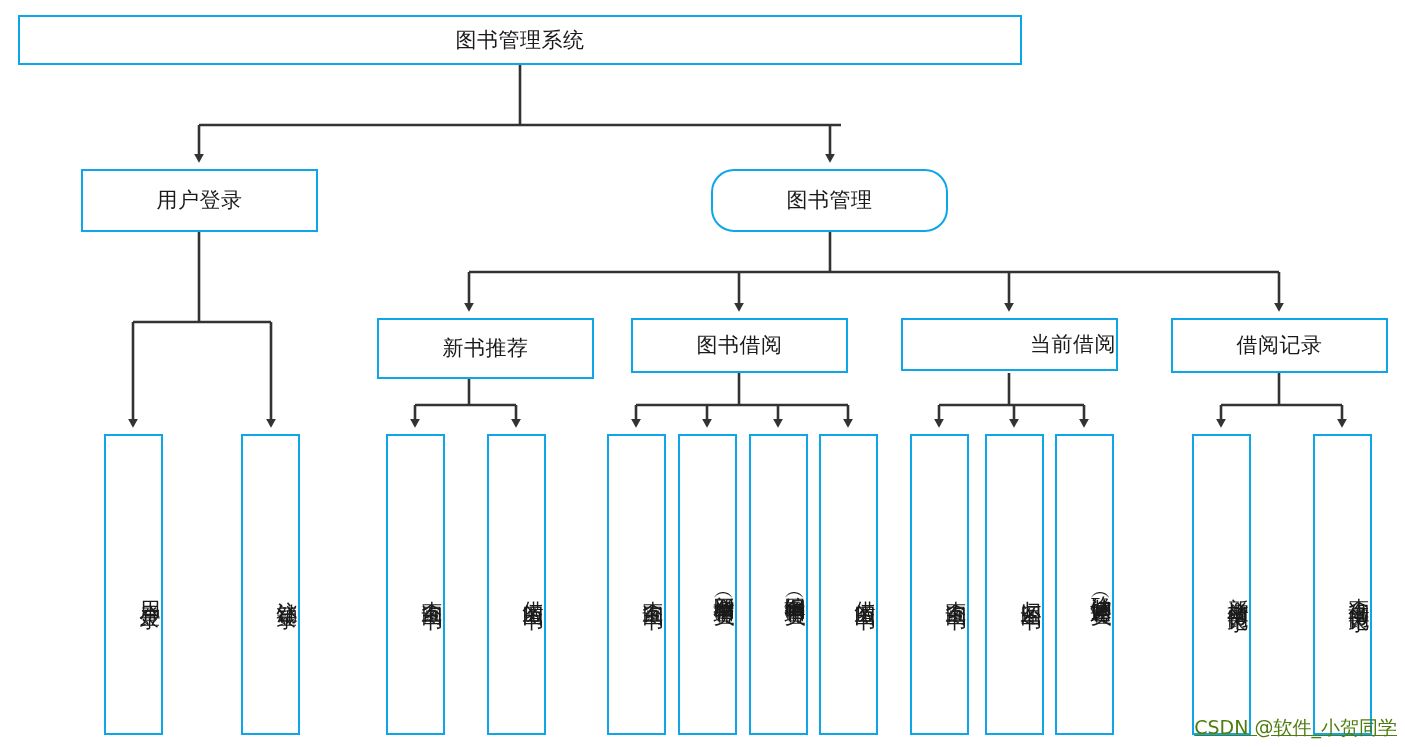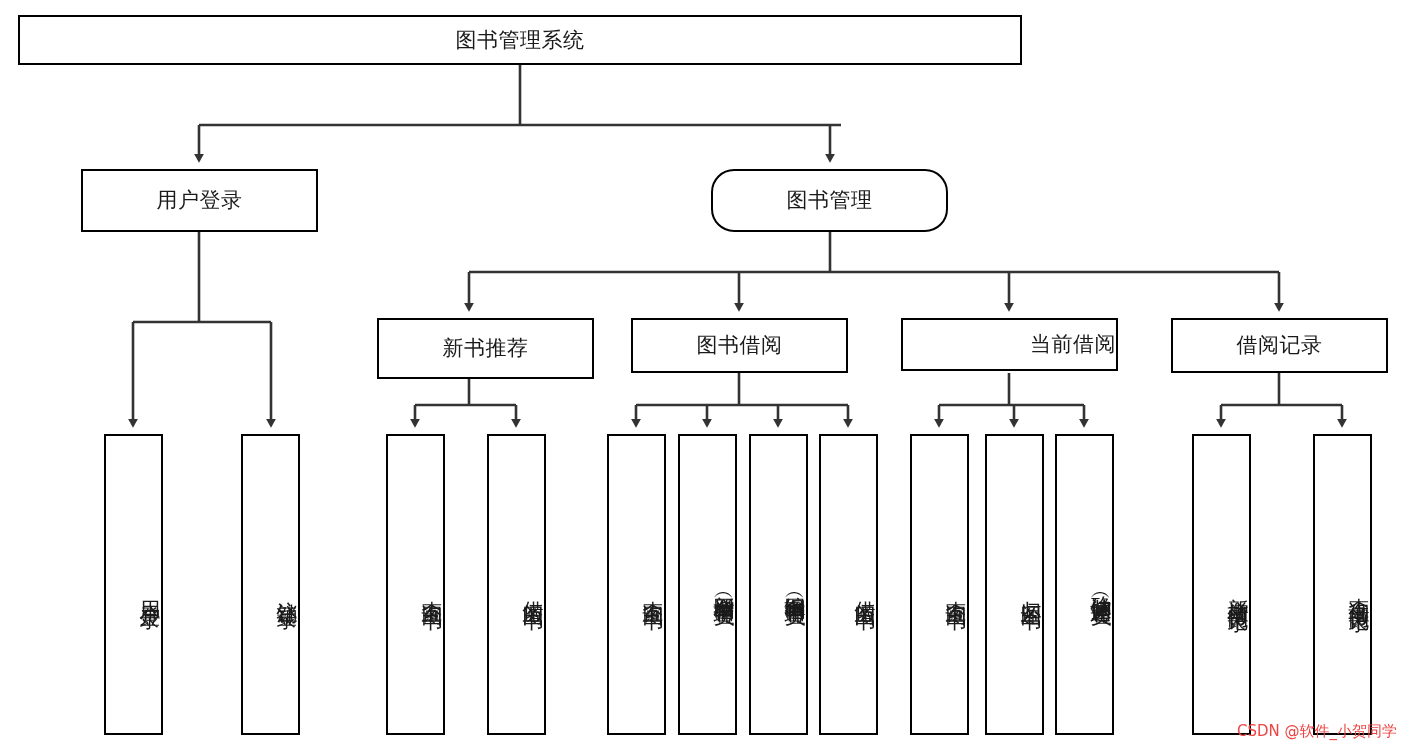--- a/index.html
+++ b/index.html
@@ -23,21 +23,21 @@
     left: 0;
     top: 0;
     width: 1405px;
     height: 747px;
     pointer-events: none;
   }
   .node {
     position: absolute;
     box-sizing: border-box;
     background: #ffffff;
-    border: 2px solid #000000;
+    border: 2px solid #0ea5e9;
     display: flex;
     align-items: center;
     justify-content: center;
     color: #1a1a1a;
     z-index: 2;
   }
   .node-h {
     font-size: 21px;
     line-height: 1.15;
     letter-spacing: 0.5px;
@@ -58,25 +58,26 @@
     padding-top: 3px;
     letter-spacing: 1.5px;
   }
   .node-v .vtext {
     display: block;
   }
   #watermark {
     position: absolute;
     right: 8px;
     bottom: 6px;
-    font-size: 15px;
-    color: #ef4444;
+    font-size: 19px;
+    color: #4d7c0f;
     white-space: nowrap;
     z-index: 5;
     font-family: "DejaVu Sans", "Liberation Sans", sans-serif;
+    text-decoration: underline;
   }
 </style>
 </head>
 <body>
 
 <div id="diagram-root">
 
   <svg id="edges-layer" viewBox="0 0 1405 747" width="1405" height="747" xmlns="http://www.w3.org/2000/svg">
     <defs>
       <marker id="arrowhead" markerWidth="9" markerHeight="10" refX="1.2" refY="5" orient="auto" markerUnits="userSpaceOnUse">

